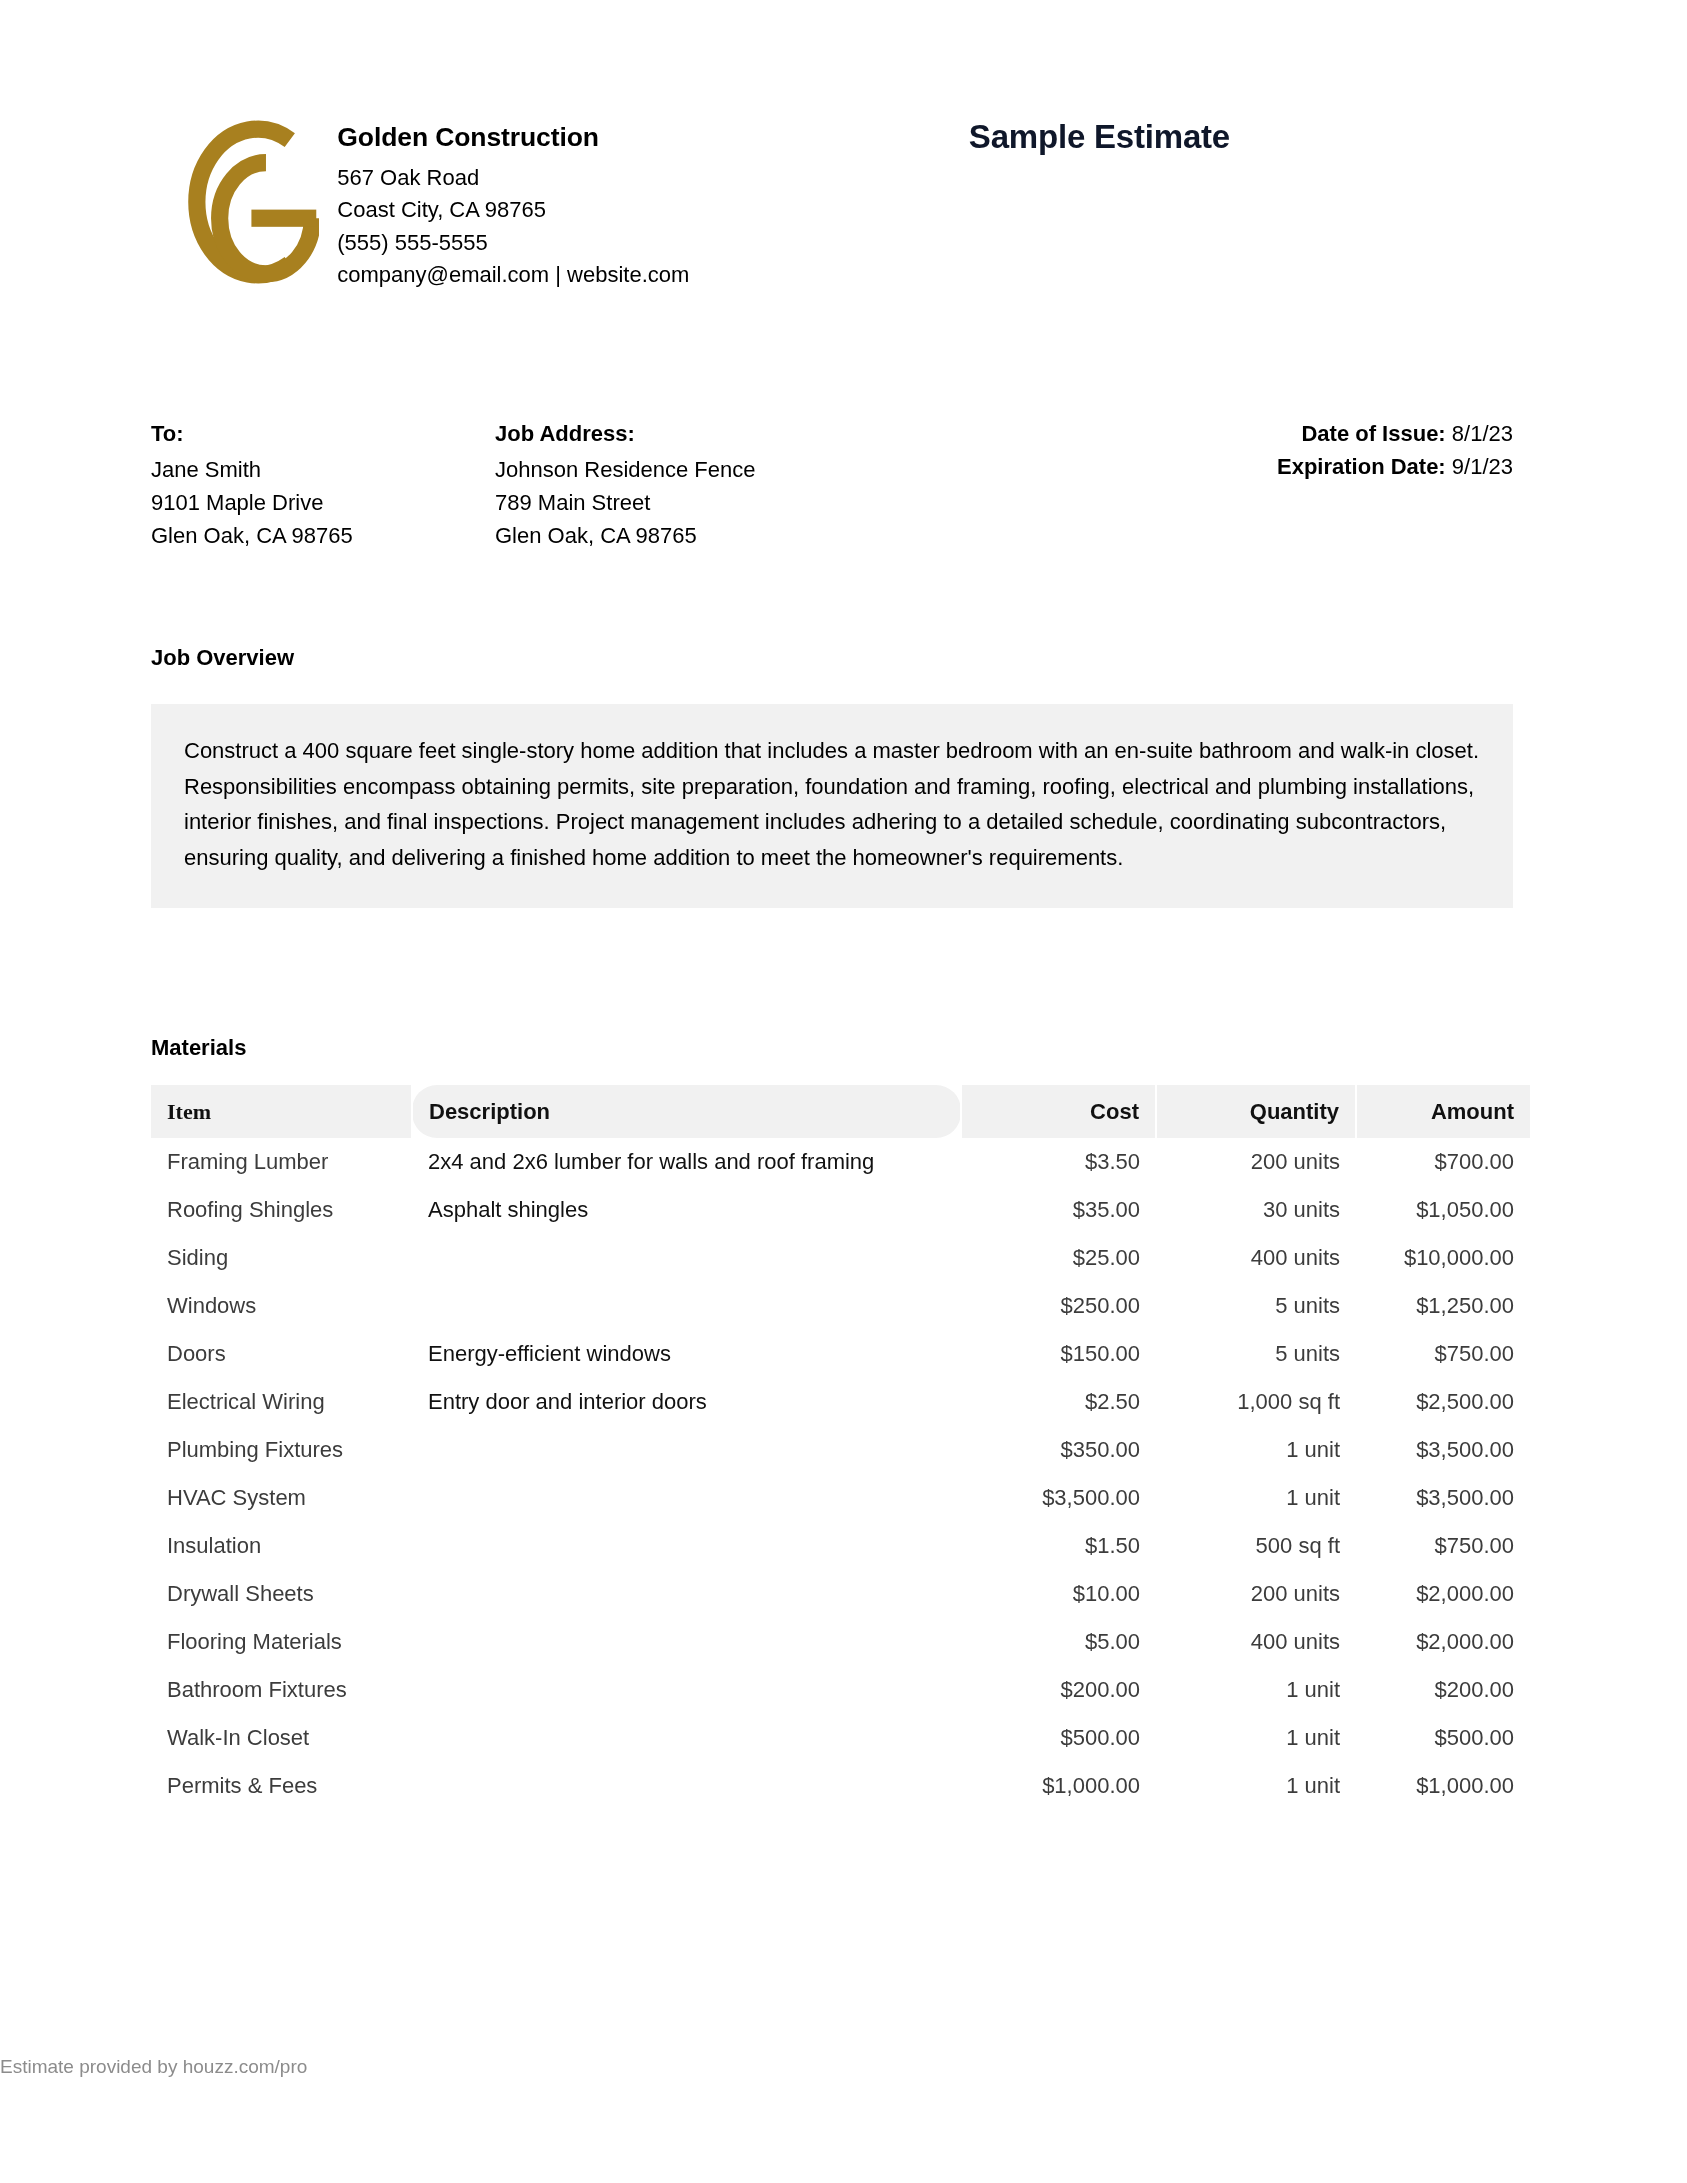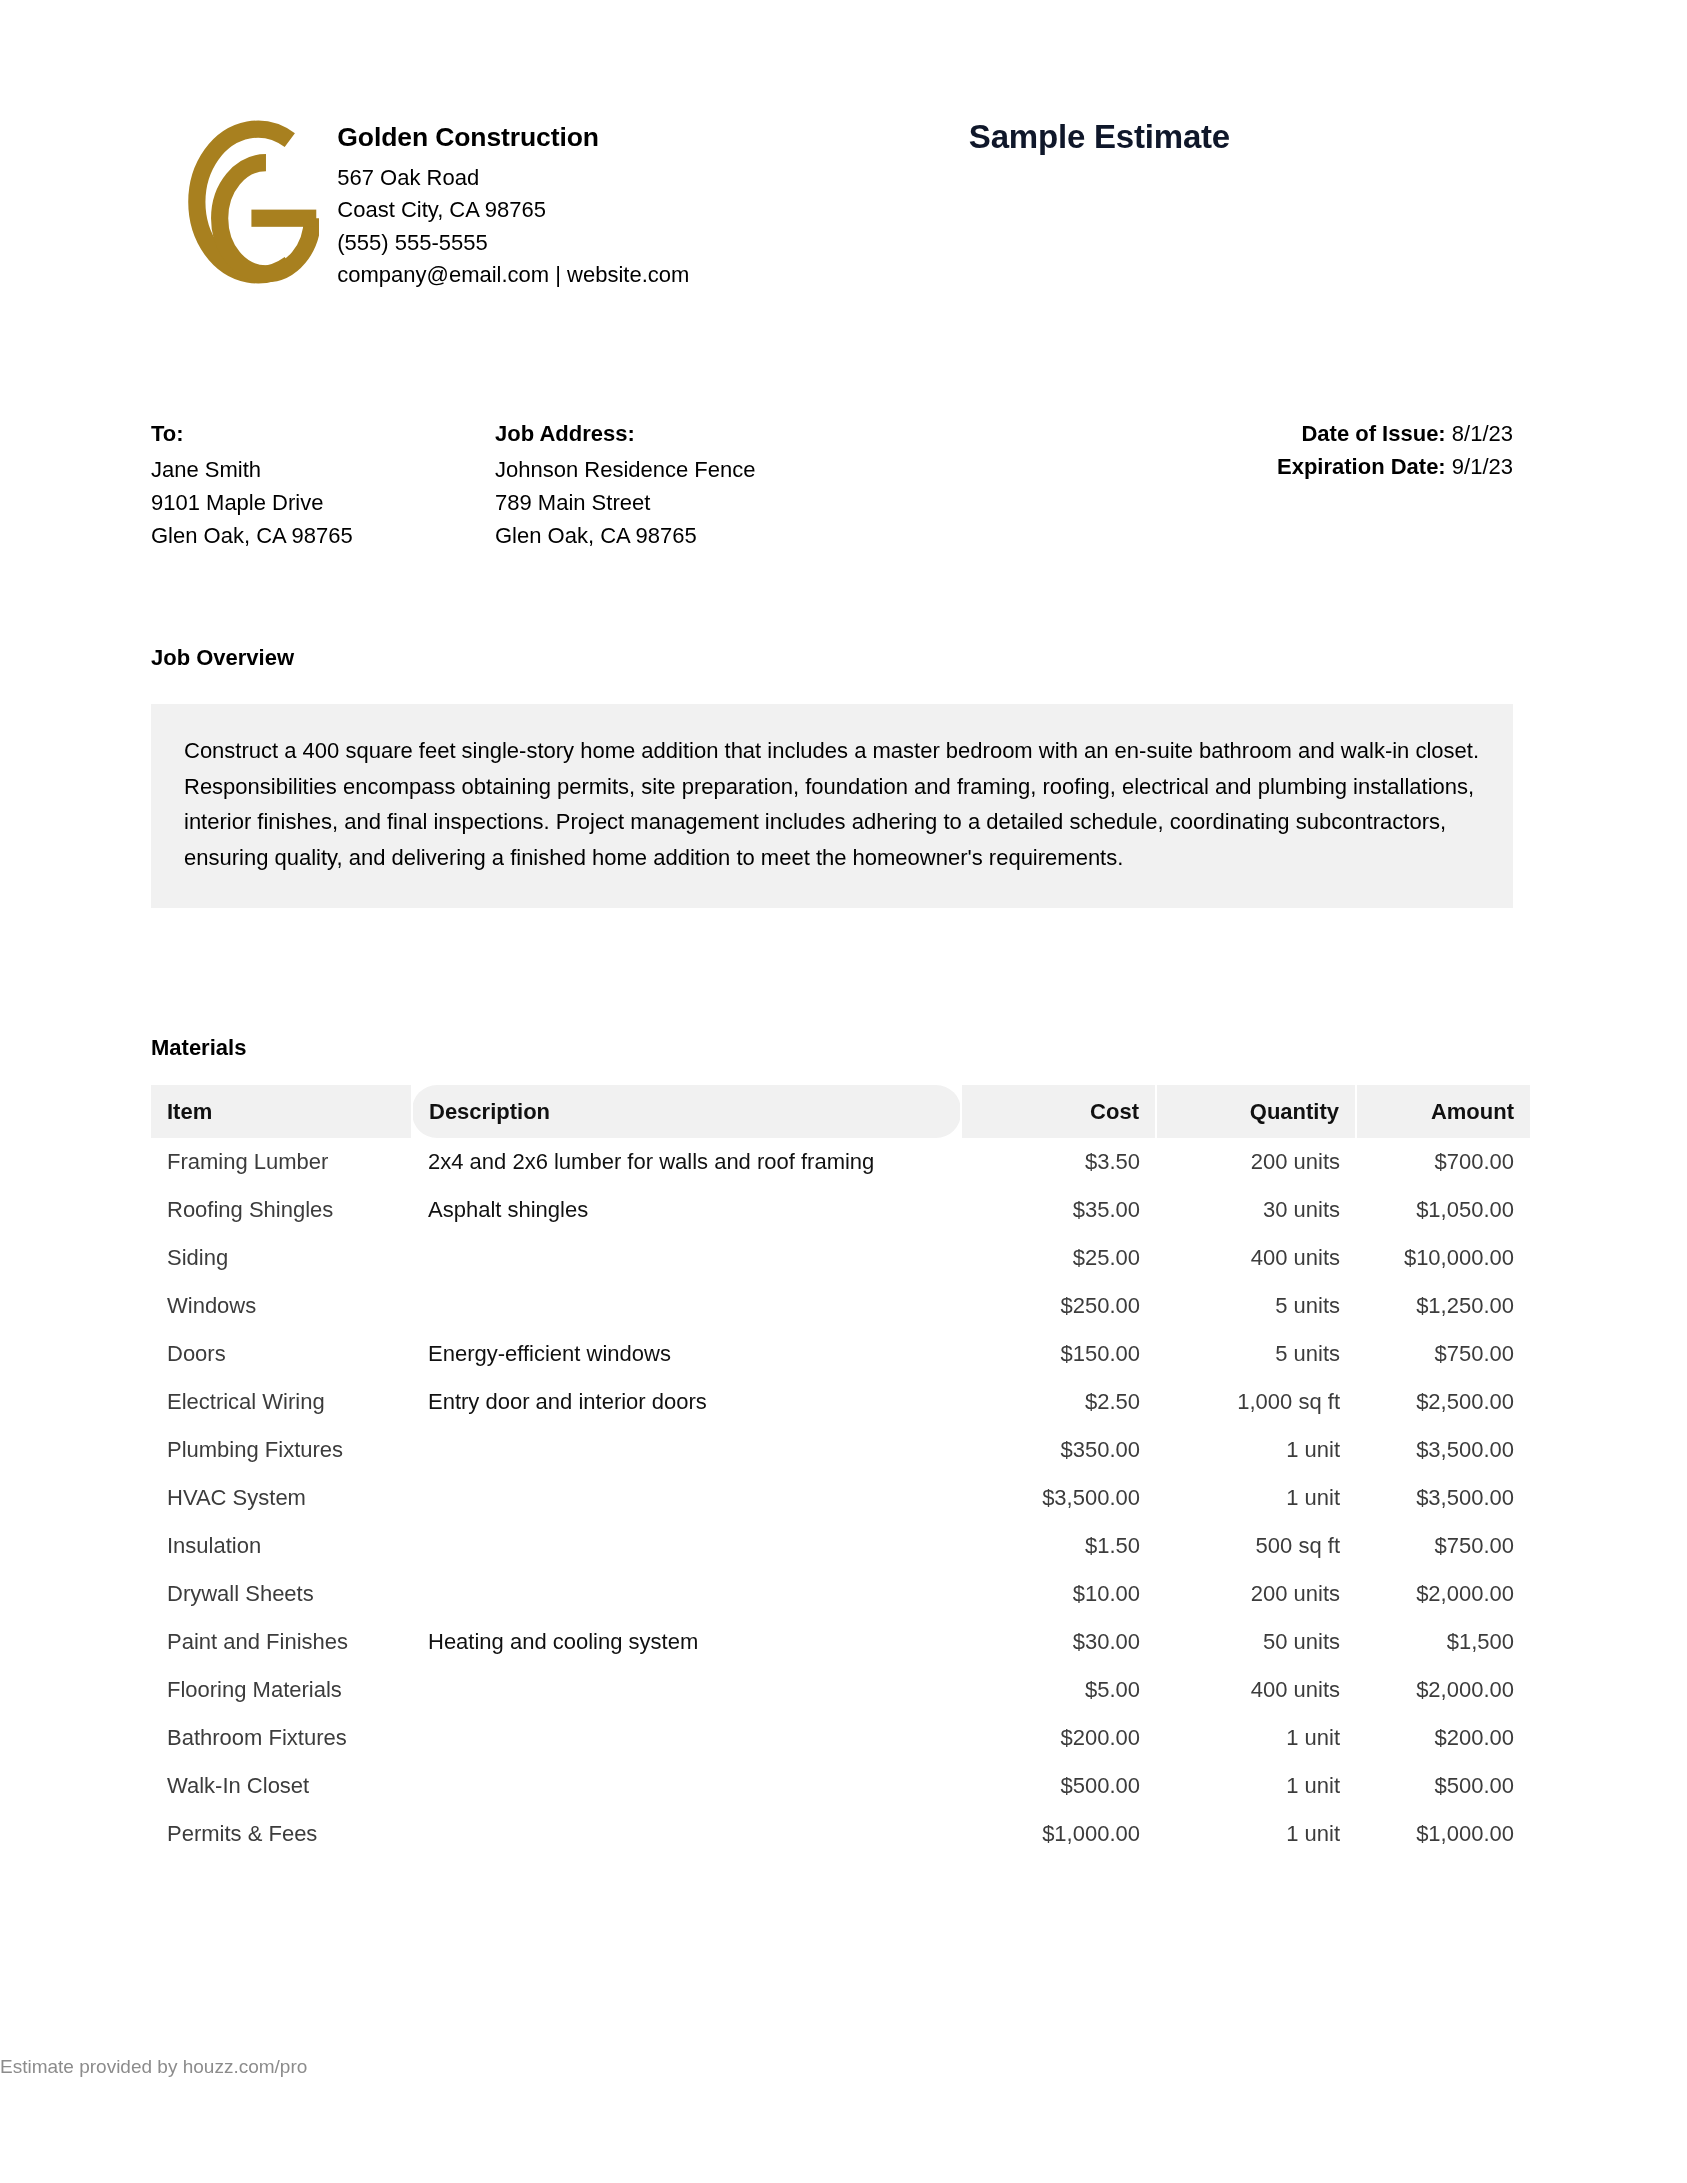--- a/index.html
+++ b/index.html
@@ -161,21 +161,21 @@
     background: #f1f1f1;
     font-size: 22px;
     font-weight: bold;
     color: #111111;
     height: 53px;
     border-right: 2px solid #ffffff;
     box-sizing: border-box;
   }
   .table thead th:last-child { border-right: none; margin-top: 8px; }
 
-  .th-item    { width: 261px; text-align: left;  padding-left: 16px !important; }
+  .th-item    { width: 261px; text-align: left;  padding-left: 16px !important; font-family: Liberation Serif, serif; }
   .th-desc    { width: 549px; text-align: left;  padding-left: 16px !important; border-radius: 25px; }
   .th-cost    { width: 195px; text-align: right; padding-right: 16px !important; }
   .th-qty     { width: 200px; text-align: right; padding-right: 16px !important; }
   .th-amount  { width: 174px; text-align: right; padding-right: 16px !important; }
 
   .table tbody td {
     font-size: 22px;
     color: #3c3c3c;
     height: 48px;
     box-sizing: border-box;
@@ -343,27 +343,20 @@
           <td class="td-amount">$750.00</td>
         </tr>
         <tr>
           <td class="td-item">Drywall Sheets</td>
           <td class="td-desc"></td>
           <td class="td-cost">$10.00</td>
           <td class="td-qty">200 units</td>
           <td class="td-amount">$2,000.00</td>
         </tr>
         <tr>
-          <td class="td-item">Paint and Finishes</td>
-          <td class="td-desc">Heating and cooling system</td>
-          <td class="td-cost">$30.00</td>
-          <td class="td-qty">50 units</td>
-          <td class="td-amount">$1,500</td>
-        </tr>
-        <tr>
           <td class="td-item">Flooring Materials</td>
           <td class="td-desc"></td>
           <td class="td-cost">$5.00</td>
           <td class="td-qty">400 units</td>
           <td class="td-amount">$2,000.00</td>
         </tr>
         <tr>
           <td class="td-item">Bathroom Fixtures</td>
           <td class="td-desc"></td>
           <td class="td-cost">$200.00</td>

